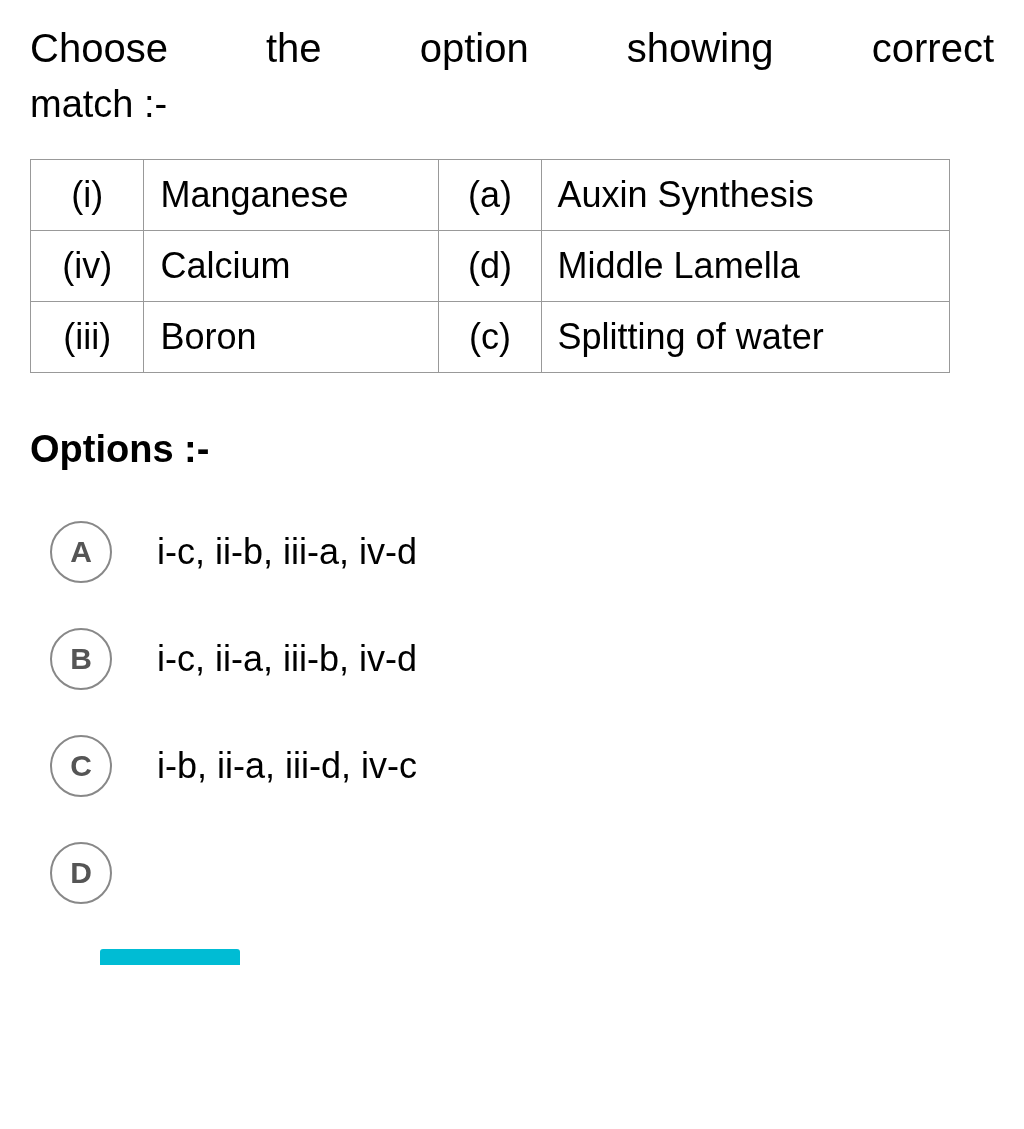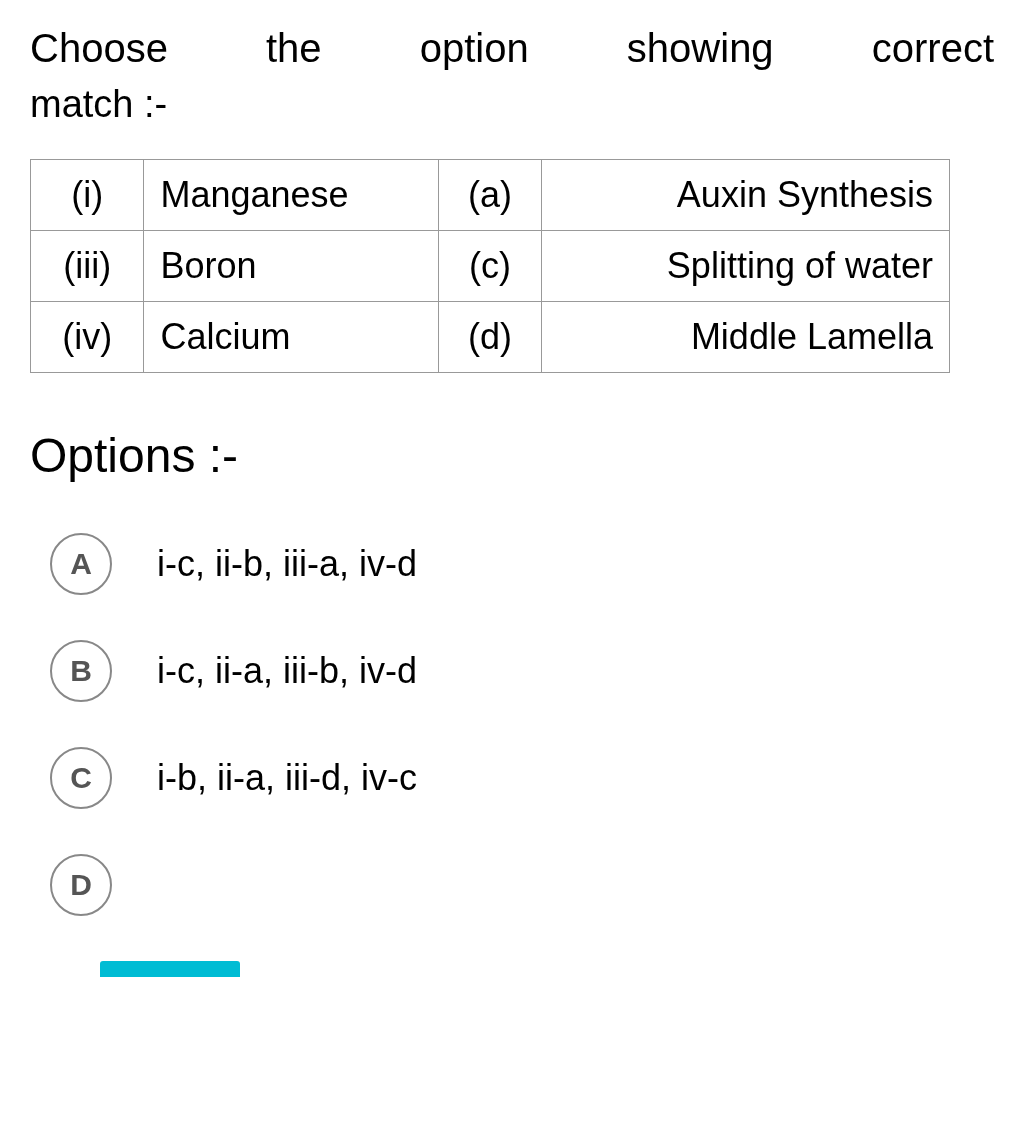--- a/index.html
+++ b/index.html
@@ -46,25 +46,24 @@
     }
     .col-label {
       width: 260px;
     }
     .col-letter {
       width: 90px;
       text-align: center;
     }
     .col-desc {
       width: 360px;
-      text-align: right;
     }
     .options-heading {
-      font-size: 48px;
-      font-weight: 400;
+      font-size: 38px;
+      font-weight: 700;
       margin-bottom: 50px;
     }
     .option-row {
       display: flex;
       align-items: center;
       margin-bottom: 45px;
       padding-left: 20px;
     }
     .option-circle {
       width: 62px;
@@ -101,30 +100,30 @@
 
 <table>
   <tbody>
       <tr>
     <td class="col-num">(i)</td>
     <td class="col-label">Manganese</td>
     <td class="col-letter">(a)</td>
     <td class="col-desc">Auxin Synthesis</td>
   </tr>
   <tr>
+    <td class="col-num">(iv)</td>
+    <td class="col-label">Calcium</td>
+    <td class="col-letter">(d)</td>
+    <td class="col-desc">Middle Lamella</td>
+  </tr>
+  <tr>
     <td class="col-num">(iii)</td>
     <td class="col-label">Boron</td>
     <td class="col-letter">(c)</td>
     <td class="col-desc">Splitting of water</td>
-  </tr>
-  <tr>
-    <td class="col-num">(iv)</td>
-    <td class="col-label">Calcium</td>
-    <td class="col-letter">(d)</td>
-    <td class="col-desc">Middle Lamella</td>
   </tr>
 </tbody>
   </table>
 
 <div class="options-heading">Options :-</div>
 
 <div class="option-row">
   <div class="option-circle">A</div>
   <div class="option-text">i-c, ii-b, iii-a, iv-d</div>
 </div>

